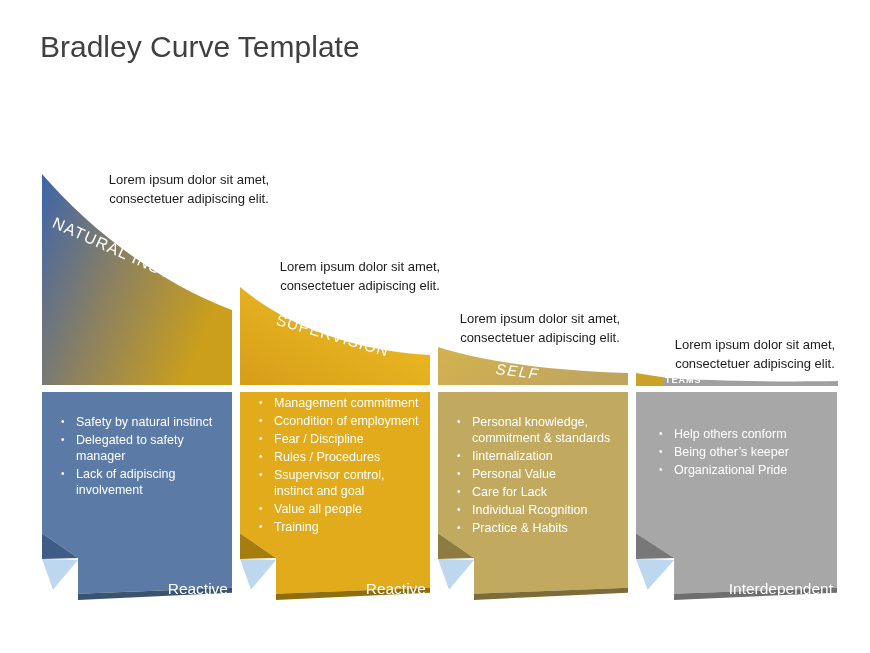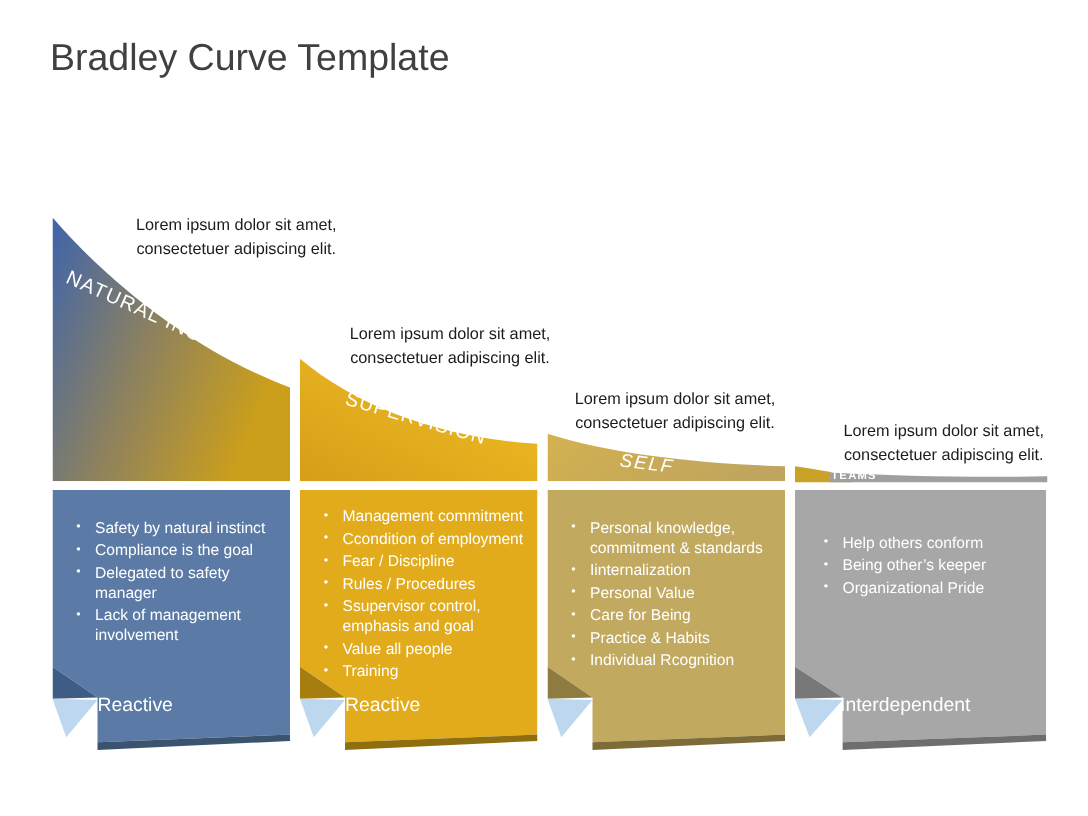--- a/index.html
+++ b/index.html
@@ -46,31 +46,31 @@
   #card3 { left: 438px; }
   #card4 { left: 636px; width: 201px; }
   .card svg.shape { position: absolute; left:0; top:0; width: 100%; height: 100%; }
 
   .bullets {
     position: absolute; left: 16px; right: 5px;
     margin: 0; padding: 0; list-style: none;
     color: #ffffff; font-size: 12.5px; line-height: 16px;
   }
   #card1 .bullets { top: 22px; }
-  #card2 .bullets { top: 13px; }
+  #card2 .bullets { top: 3px; }
   #card3 .bullets { top: 22px; }
   #card4 .bullets { top: 34px; left: 20px; }
   .bullets li { display: flex; margin-bottom: 2px; }
   .bullets li::before {
     content: "\2022";
     flex: 0 0 15px; font-size: 10px; line-height: 16px; padding-left: 3px;
   }
   .card-label {
-    position: absolute; left: 36px; right: 4px; top: 164px;
-    text-align: left; color: #ffffff; font-size: 15.5px;
+    position: absolute; left: 36px; right: 4px; top: 188px;
+    text-align: right; color: #ffffff; font-size: 15.5px;
   }
 </style>
 </head>
 <body>
 
 <div class="slide">
 
   <h1 class="page-title">Bradley Curve Template</h1>
 
   <div class="caption" id="cap1">
@@ -133,27 +133,24 @@
       <path d="M0,0 H190 V191 L36,197 L36,162 L0,138 Z" fill="#5b7aa6"></path>
       <path d="M0,138 L36,162 L0,163 Z" fill="#3e5c85"></path>
       <path d="M0,163 L36,164 L11,193 Z" fill="#bdd7ee"></path>
       <path d="M36,197 L190,191 L190,196 L36,203 Z" fill="#3a546f"></path>
     </svg>
     <ul class="bullets">
       <li>
           <span>Safety by natural instinct</span>
         </li>
       <li>
-          <span>Compliance is the goal</span>
-        </li>
-      <li>
           <span>Delegated to safety manager</span>
         </li>
       <li>
-          <span>Lack of management involvement</span>
+          <span>Lack of adipiscing involvement</span>
         </li>
     </ul>
     <div class="card-label">Reactive</div>
   </div>
 
   <div class="card" id="card2">
     <svg class="shape" viewBox="0 0 190 205" preserveAspectRatio="none">
       <path d="M0,0 H190 V191 L36,197 L36,162 L0,138 Z" fill="#e2ab1c"></path>
       <path d="M0,138 L36,162 L0,163 Z" fill="#a67e10"></path>
       <path d="M0,163 L36,164 L11,193 Z" fill="#bdd7ee"></path>
@@ -166,21 +163,21 @@
       <li>
           <span>Ccondition of employment</span>
         </li>
       <li>
           <span>Fear / Discipline</span>
         </li>
       <li>
           <span>Rules / Procedures</span>
         </li>
       <li>
-          <span>Ssupervisor control, emphasis and goal</span>
+          <span>Ssupervisor control, instinct and goal</span>
         </li>
       <li>
           <span>Value all people</span>
         </li>
       <li>
           <span>Training</span>
         </li>
     </ul>
     <div class="card-label">Reactive</div>
   </div>
@@ -196,27 +193,27 @@
       <li>
           <span>Personal knowledge, commitment &amp; standards</span>
         </li>
       <li>
           <span>Iinternalization</span>
         </li>
       <li>
           <span>Personal Value</span>
         </li>
       <li>
-          <span>Care for Being</span>
+          <span>Care for Lack</span>
+        </li>
+      <li>
+          <span>Individual Rcognition</span>
         </li>
       <li>
           <span>Practice &amp; Habits</span>
-        </li>
-      <li>
-          <span>Individual Rcognition</span>
         </li>
     </ul>
   </div>
 
   <div class="card" id="card4">
     <svg class="shape" viewBox="0 0 190 205" preserveAspectRatio="none">
       <path d="M0,0 H190 V191 L36,197 L36,162 L0,138 Z" fill="#a7a7a7"></path>
       <path d="M0,138 L36,162 L0,163 Z" fill="#787878"></path>
       <path d="M0,163 L36,164 L11,193 Z" fill="#bdd7ee"></path>
       <path d="M36,197 L190,191 L190,196 L36,203 Z" fill="#6e6e6e"></path>

